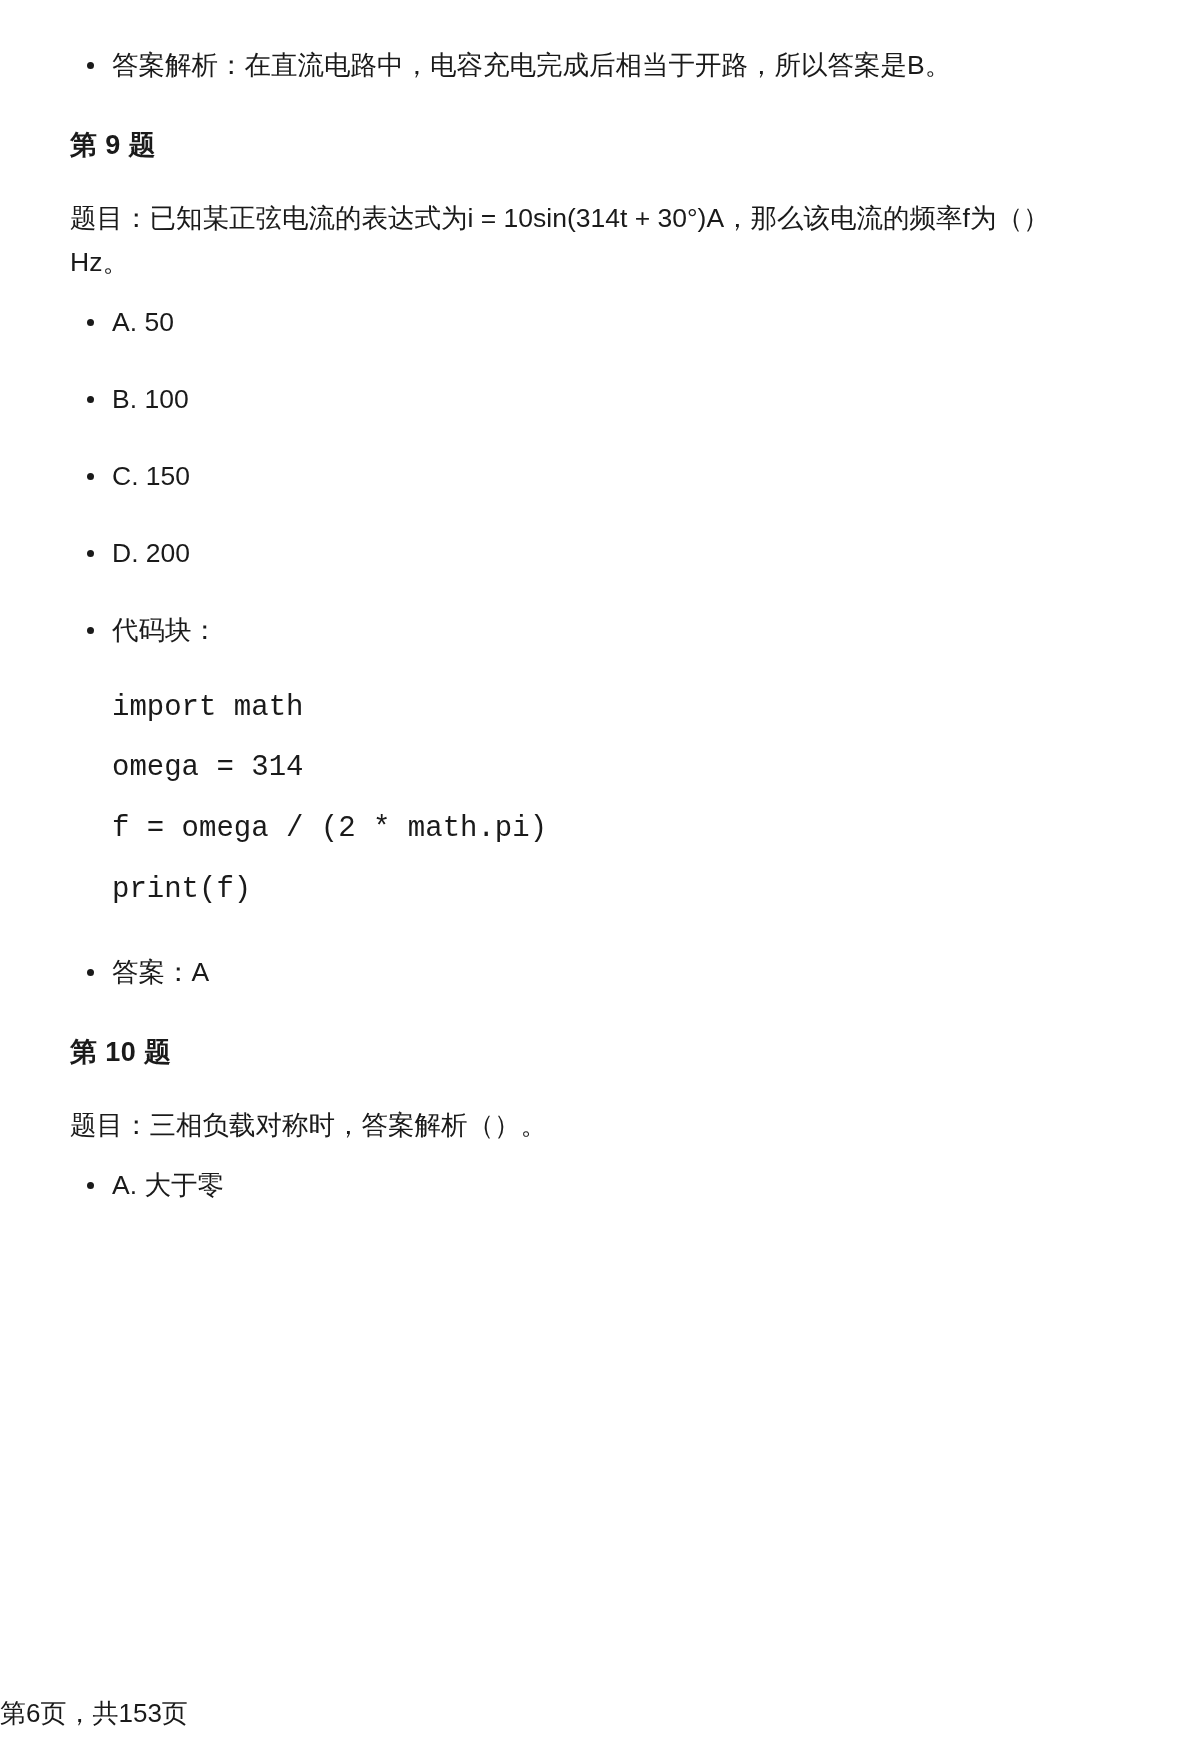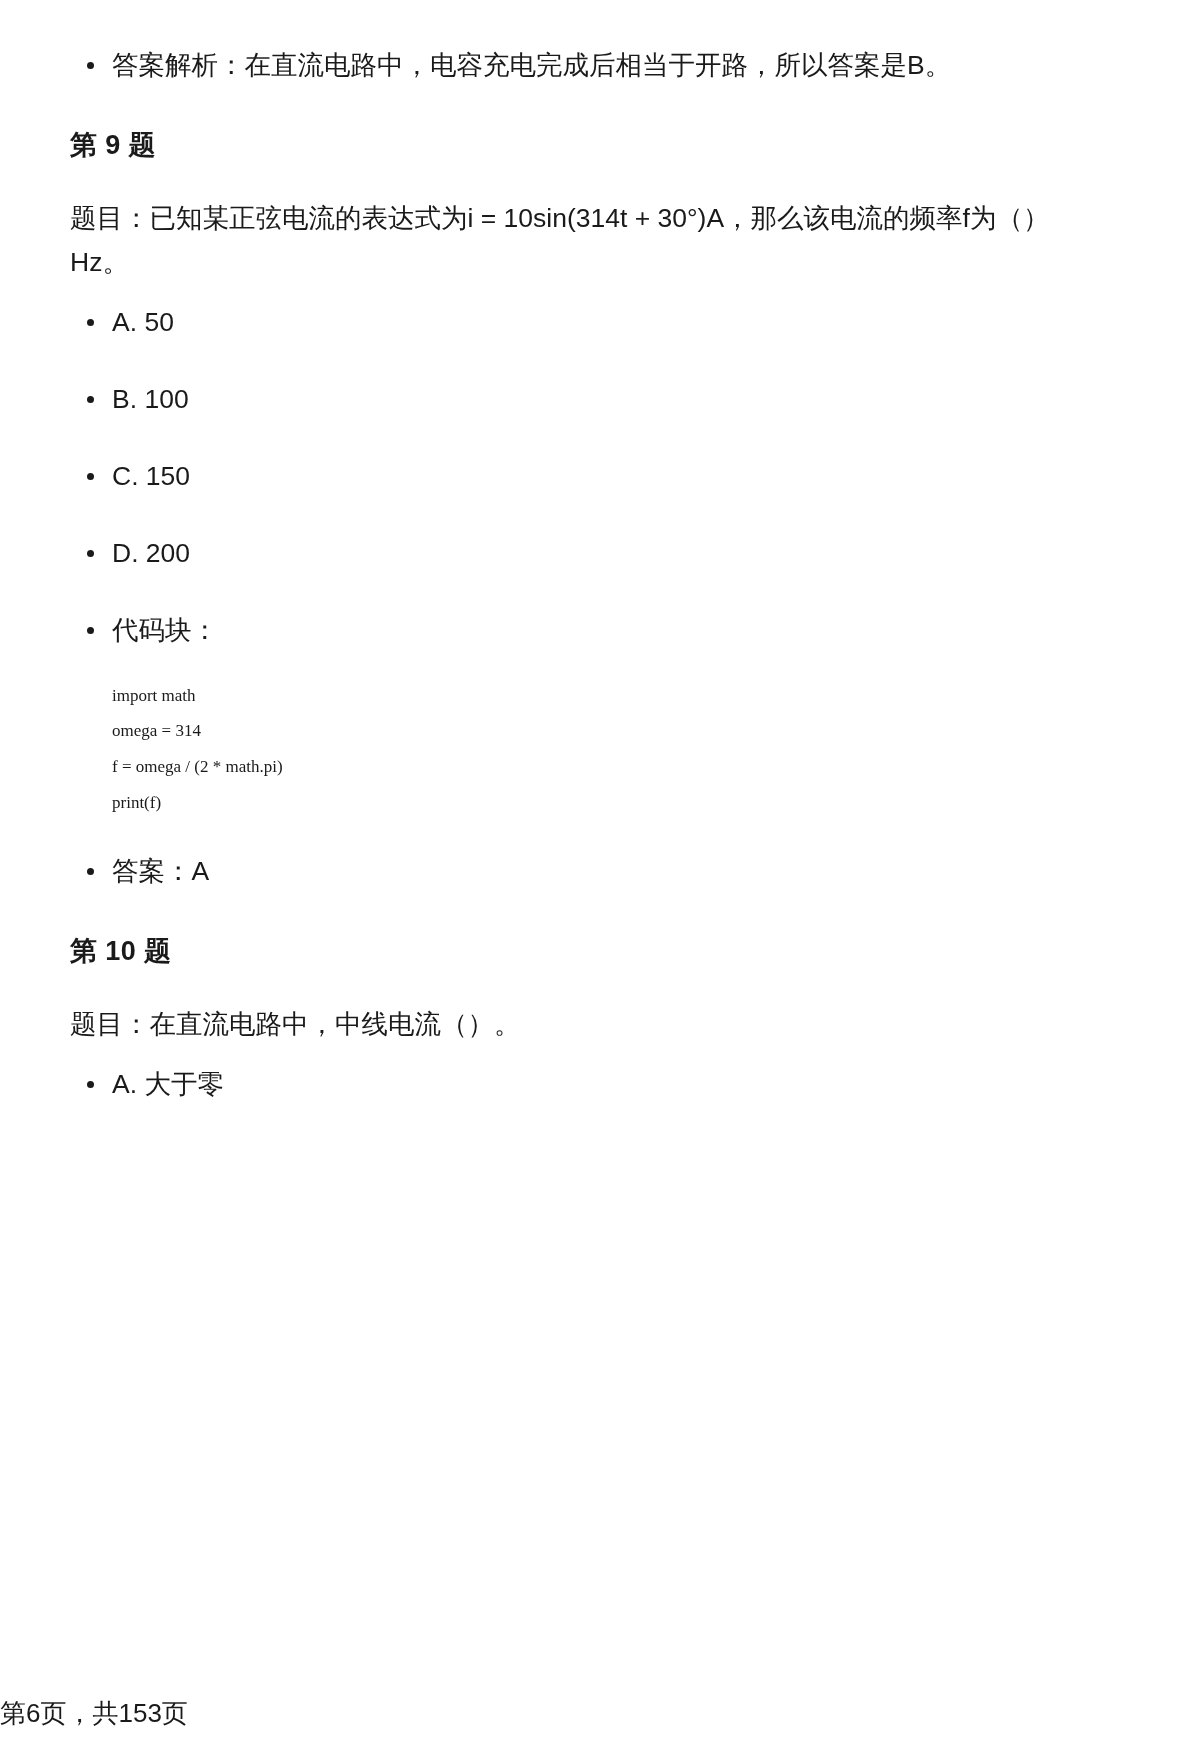--- a/index.html
+++ b/index.html
@@ -60,25 +60,25 @@
   ul.bullets > li.tight {
     margin-bottom: 30px;
   }
 
   
   .codeblock {
     margin: 26px 0 6px 0;
     padding: 0;
   }
   .codeblock .codeline {
-    font-size: 17px;
+    font-size: 29px;
     line-height: 2.1;
     color: #1a1a1a;
     white-space: pre;
-    font-family: Liberation Serif, serif;
+    font-family: Liberation Mono, monospace;
   }
 
   
   .footer {
     position: absolute;
     left: 0;
     right: 0;
     bottom: 24px;
     font-size: 26px;
     color: #1a1a1a;
@@ -107,20 +107,20 @@
         <div class="codeline">import math</div>
         <div class="codeline">omega = 314</div>
         <div class="codeline">f = omega / (2 * math.pi)</div>
         <div class="codeline">print(f)</div>
       </div>
     </li>
     <li>答案：A</li>
   </ul>
 
   <h2 class="q-heading">第 10 题</h2>
-  <p class="stem">题目：在直流电路中，中线电流（）。</p>
+  <p class="stem">题目：三相负载对称时，答案解析（）。</p>
 
   <ul class="bullets">
     <li>A. 大于零</li>
   </ul>
 
   <div class="footer">第6页，共153页</div>
 </div>
 
 </body></html>

